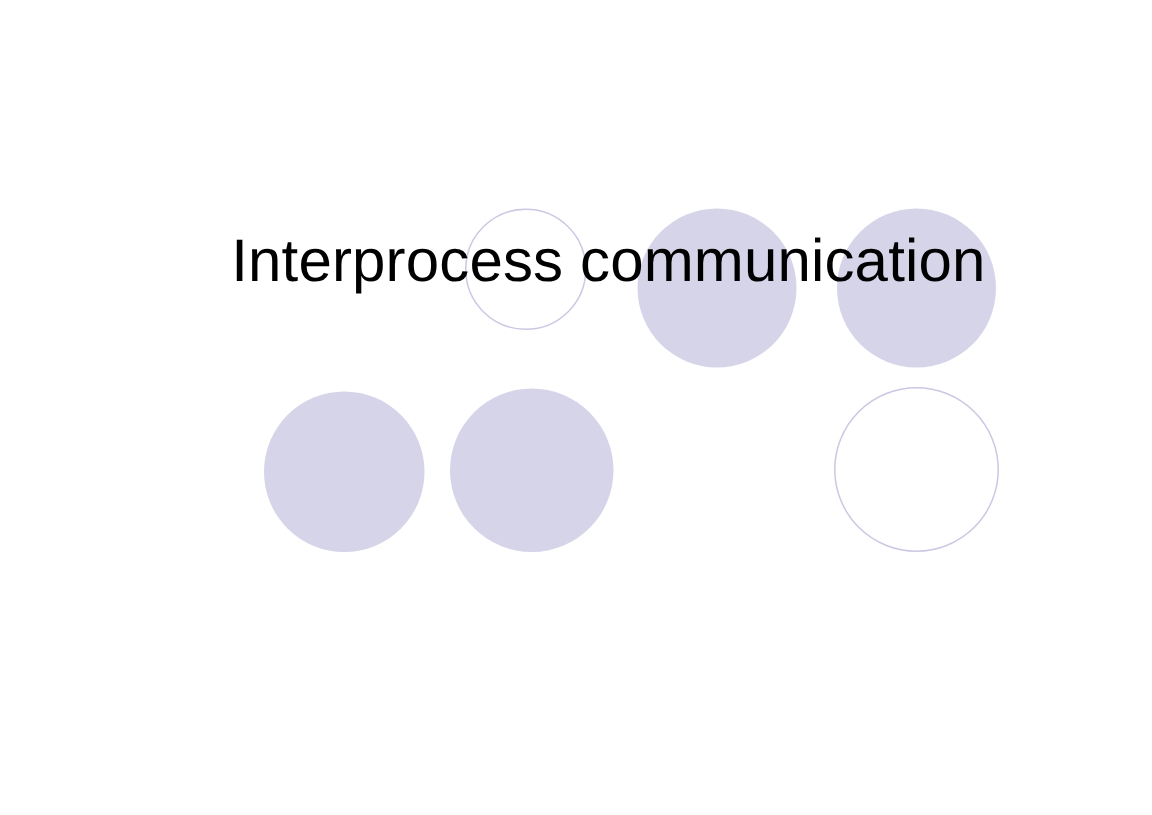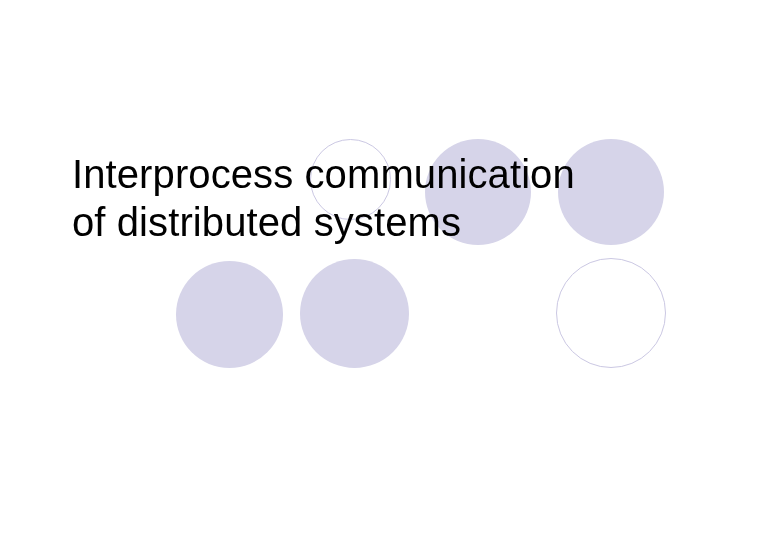--- a/index.html
+++ b/index.html
@@ -37,23 +37,24 @@
   }
   .decor-circle.hollow {
     background: transparent;
     border: 1.4px solid #cbc8e3;
   }
 
   
   #title-block {
     position: absolute;
     z-index: 2;
-    left: 72px;
+    left: 56px;
     top: 150px;
     width: 601px;
+    text-align: right;
   }
   .title-line {
     display: block;
     color: #000000;
     font-family: "Liberation Sans", sans-serif;
     font-size: 40px;
     font-weight: normal;
     line-height: 48px;
     letter-spacing: 0.1px;
     white-space: nowrap;
@@ -68,16 +69,15 @@
     <div class="decor-circle hollow" style="left:310px; top:139px; width:81px; height:81px;"></div>
     <div class="decor-circle filled" style="left:425px; top:139px; width:106px; height:106px;"></div>
     <div class="decor-circle filled" style="left:558px; top:139px; width:106px; height:106px;"></div>
     <div class="decor-circle filled" style="left:176px; top:261px; width:107px; height:107px;"></div>
     <div class="decor-circle filled" style="left:300px; top:259px; width:109px; height:109px;"></div>
     <div class="decor-circle hollow" style="left:556px; top:258px; width:110px; height:110px;"></div>
   </div>
 
   <div id="title-block">
     <span class="title-line">Interprocess communication</span>
-    <span class="title-line">of distributed systems</span>
   </div>
 
 </div>
 
 </body></html>

